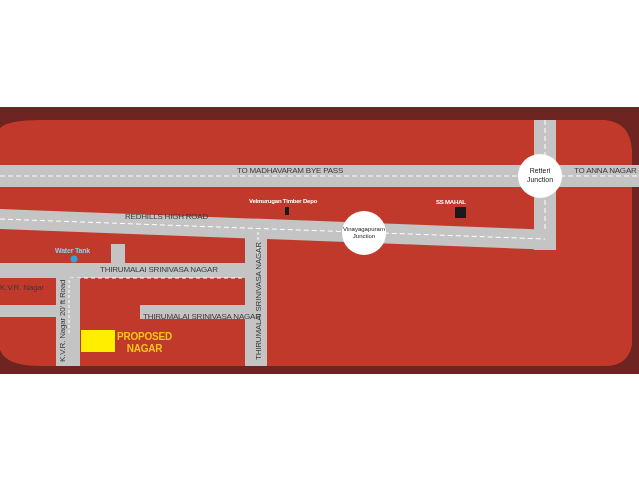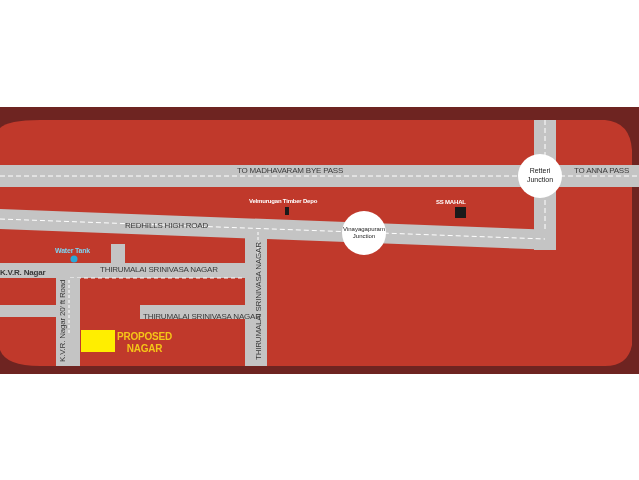--- a/index.html
+++ b/index.html
@@ -45,23 +45,23 @@
 
     <circle cx="74" cy="259" r="3.5" fill="#29a8d8"></circle>
 
     <rect x="285" y="207" width="4" height="8" fill="#1a1a1a"></rect>
     <rect x="455" y="207" width="11" height="11" fill="#1a1a1a"></rect>
 
     <rect x="81" y="330" width="34" height="22" fill="#ffee00"></rect>
   </svg>
 
   <span class="lbl road-lbl" style="left:237px;top:167px;">TO MADHAVARAM BYE PASS</span>
-  <span class="lbl road-lbl" style="left:574px;top:167px;">TO ANNA PASS</span>
-  <span class="lbl road-lbl" style="left:125px;top:213px;margin-top:9px;">REDHILLS HIGH ROAD</span>
-  <span class="lbl road-lbl" style="left:0px;top:269px;font-weight:bold;">K.V.R. Nagar</span>
+  <span class="lbl road-lbl" style="left:574px;top:167px;">TO ANNA NAGAR</span>
+  <span class="lbl road-lbl" style="left:125px;top:213px;">REDHILLS HIGH ROAD</span>
+  <span class="lbl road-lbl" style="left:0px;top:284px;">K.V.R. Nagar</span>
   <span class="lbl road-lbl" style="left:100px;top:266px;">THIRUMALAI SRINIVASA NAGAR</span>
   <span class="lbl road-lbl" style="left:143px;top:313px;">THIRUMALAI SRINIVASA NAGAR</span>
   <span class="lbl road-lbl vert" style="left:255px;top:360px;">THIRUMALAI SRINIVASA NAGAR</span>
   <span class="lbl road-lbl vert" style="left:59px;top:362px;">K.V.R. Nagar 20' ft Road</span>
 
   <span class="lbl white-lbl" style="left:249px;top:198px;">Velmurugan Timber Depo</span>
   <span class="lbl white-lbl" style="left:436px;top:199px;">SS MAHAL</span>
   <span class="lbl" style="left:55px;top:247px;font-size:7px;color:#7fd3f0;font-weight:bold;">Water Tank</span>
 
   <div class="junction" style="left:518px;top:154px;">

